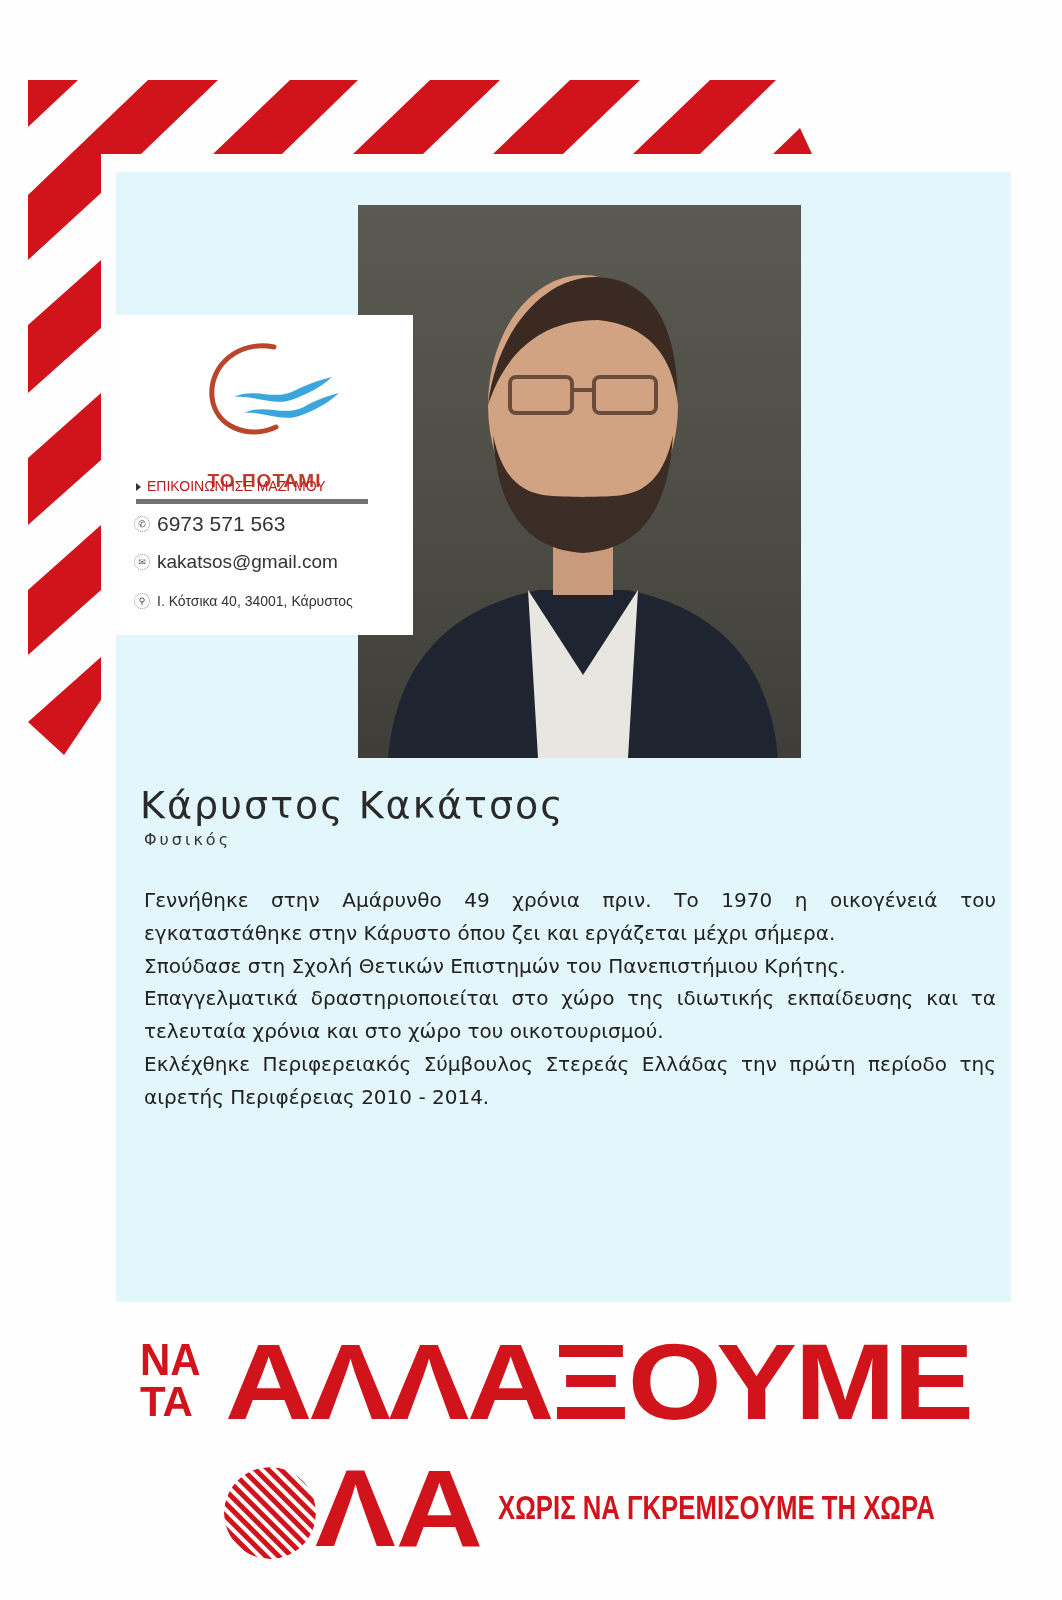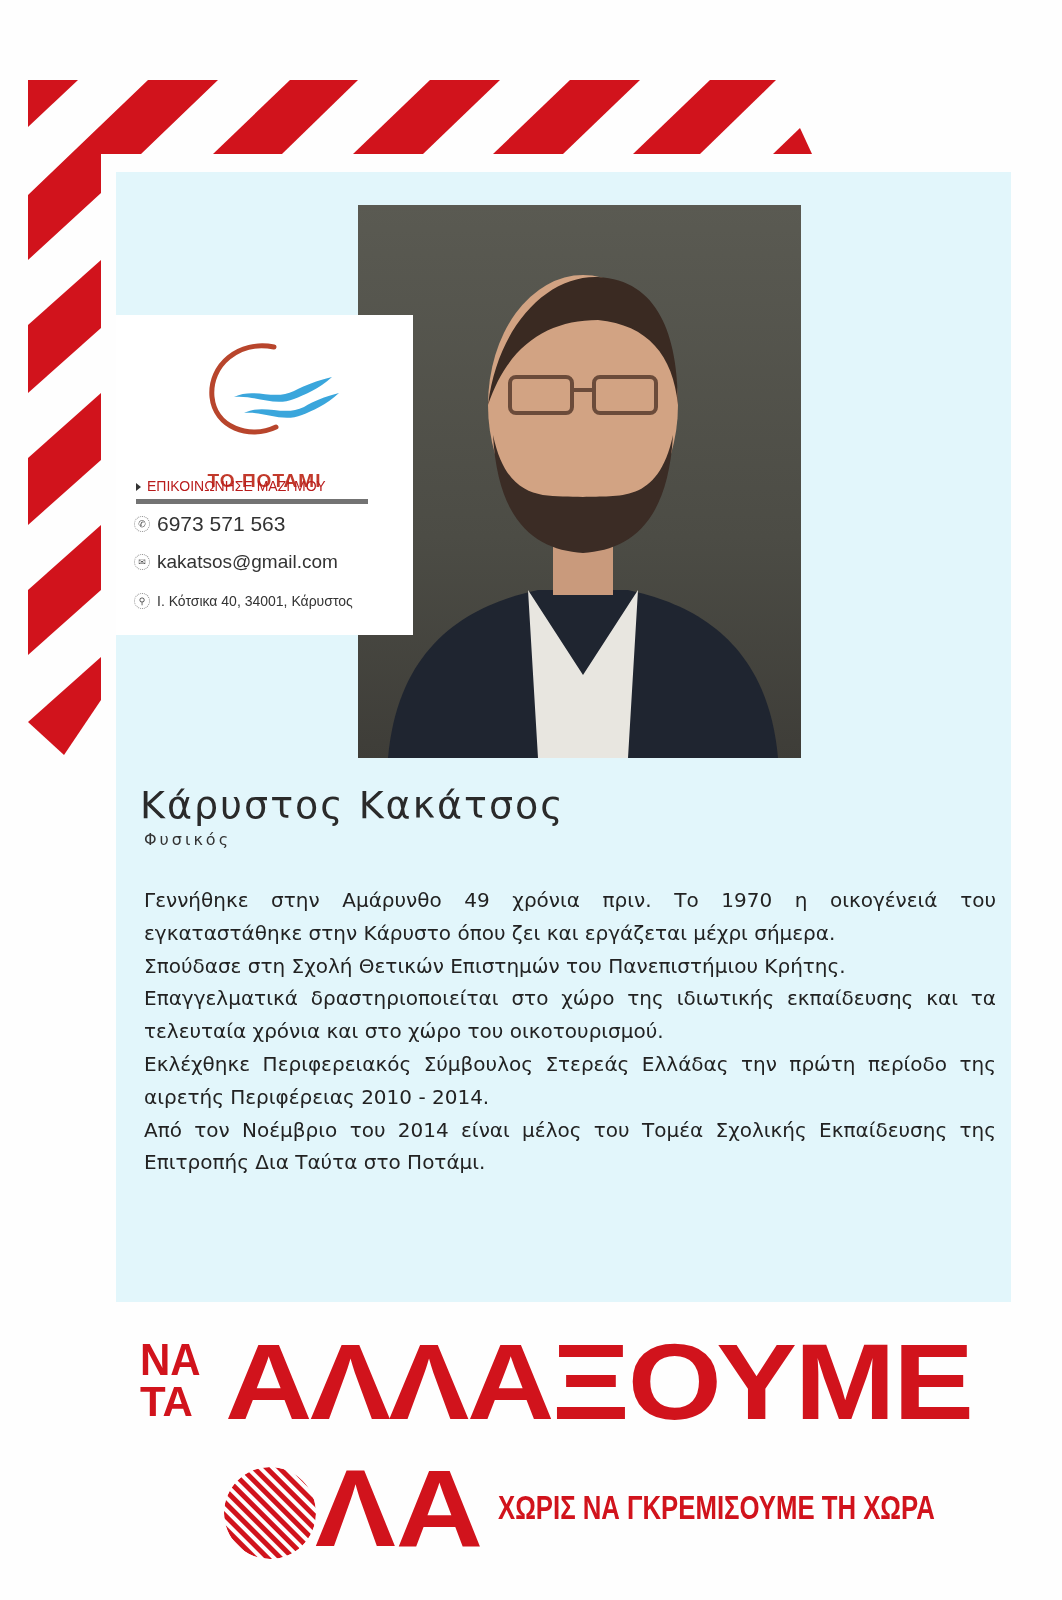--- a/index.html
+++ b/index.html
@@ -83,21 +83,20 @@
 </div>
 
 <div class="name">Κάρυστος Κακάτσος</div>
 <div class="title">Φυσικός</div>
 
 <div class="bio">
   <p>Γεννήθηκε στην Αμάρυνθο 49 χρόνια πριν. Το 1970 η οικογένειά του εγκαταστάθηκε στην Κάρυστο όπου ζει και εργάζεται μέχρι σήμερα.</p>
   <p>Σπούδασε στη Σχολή Θετικών Επιστημών του Πανεπιστήμιου Κρήτης.</p>
   <p>Επαγγελματικά δραστηριοποιείται στο χώρο της ιδιωτικής εκπαίδευσης και τα τελευταία χρόνια και στο χώρο του οικοτουρισμού.</p>
   <p>Εκλέχθηκε Περιφερειακός Σύμβουλος Στερεάς Ελλάδας την πρώτη περίοδο της αιρετής Περιφέρειας 2010 - 2014.</p>
-  <p>Από τον Νοέμβριο του 2014 είναι μέλος του Τομέα Σχολικής Εκπαίδευσης της Επιτροπής Δια Ταύτα στο Ποτάμι.</p>
 </div>
 
 <div class="slogan">
   <div class="big" style="left:140px;top:40px;font-size:42px;line-height:40px;transform:scaleY(1.05);">ΝΑ</div>
   <div class="big" style="left:140px;top:82px;font-size:42px;line-height:40px;">ΤΑ</div>
   <div class="big" style="left:225px;top:26px;font-size:108px;line-height:112px;letter-spacing:-2px;transform:scaleX(1.12);transform-origin:left top;">ΑΛΛΑΞΟΥΜΕ</div>
   <svg style="position:absolute;left:222px;top:165px;" width="96" height="96" viewBox="0 0 96 96">
     <defs>
       <clipPath id="c">
           <circle cx="48" cy="48" r="46"></circle>

